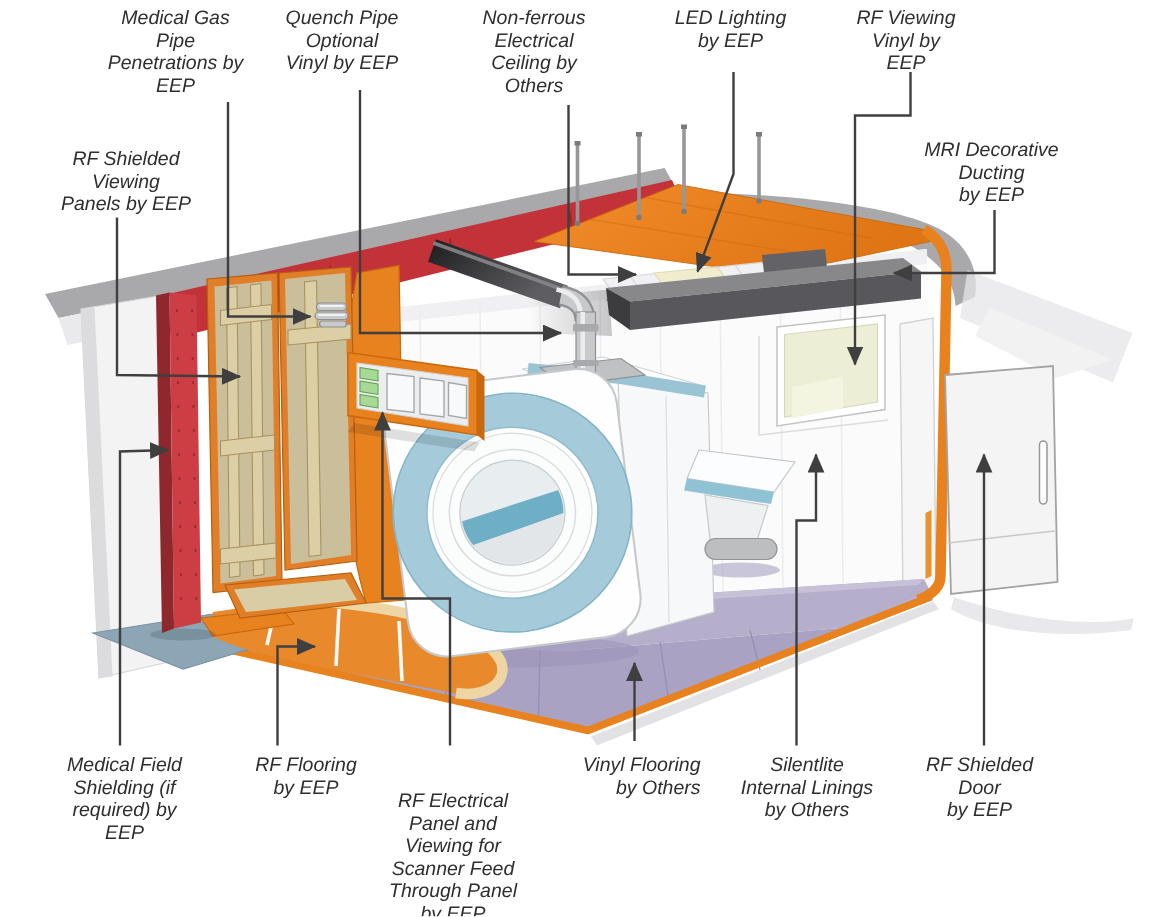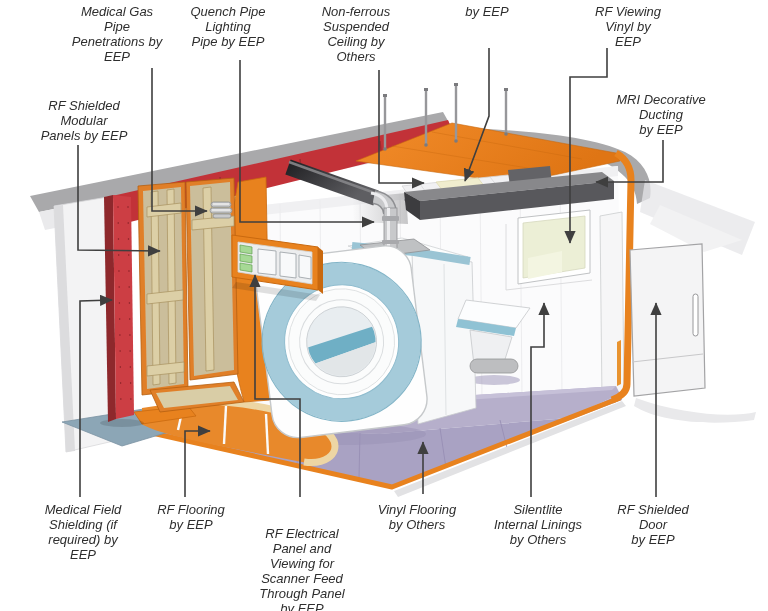--- a/index.html
+++ b/index.html
@@ -268,66 +268,67 @@
 
 <div id="labels-layer">
       <div class="label" style="left: 62px; top: 4px; width: 110px;">
         <div>Medical Gas</div>
         <div>Pipe</div>
         <div>Penetrations by</div>
         <div>EEP</div>
       </div>
       <div class="label" style="left: 179px; top: 4px; width: 98px;">
         <div>Quench Pipe</div>
-        <div>Lighting</div>
-        <div>Pipe by EEP</div>
+        <div>Optional</div>
+        <div>Vinyl by EEP</div>
       </div>
       <div class="label" style="left: 310px; top: 4px; width: 92px;">
         <div>Non-ferrous</div>
-        <div>Suspended</div>
+        <div>Electrical</div>
         <div>Ceiling by</div>
         <div>Others</div>
       </div>
       <div class="label" style="left: 424px; top: 4px; width: 126px;">
-        <div>by EEP</div>
-      </div>
-      <div class="label" style="left: 584px; top: 4px; width: 88px;">
+        <div>LED Lighting</div>
+        <div>by EEP</div>
+      </div>
+      <div class="label" style="left: 560px; top: 4px; width: 88px;">
         <div>RF Viewing</div>
         <div>Vinyl by</div>
         <div>EEP</div>
       </div>
       <div class="label" style="left: 605px; top: 92px; width: 112px;">
         <div>MRI Decorative</div>
         <div>Ducting</div>
         <div>by EEP</div>
       </div>
       <div class="label" style="left: 33px; top: 98px; width: 102px;">
         <div>RF Shielded</div>
-        <div>Modular</div>
+        <div>Viewing</div>
         <div>Panels by EEP</div>
       </div>
       <div class="label" style="left: 30px; top: 502px; width: 106px;">
         <div>Medical Field</div>
         <div>Shielding (if</div>
         <div>required) by</div>
         <div>EEP</div>
       </div>
-      <div class="label" style="left: 144px; top: 502px; width: 94px;">
+      <div class="label" style="left: 157px; top: 502px; width: 94px;">
         <div>RF Flooring</div>
         <div>by EEP</div>
       </div>
       <div class="label" style="left: 249px; top: 526px; width: 106px;">
         <div>RF Electrical</div>
         <div>Panel and</div>
         <div>Viewing for</div>
         <div>Scanner Feed</div>
         <div>Through Panel</div>
         <div>by EEP</div>
       </div>
-      <div class="label" style="left: 367px; top: 502px; width: 100px;">
+      <div class="label" style="left: 367px; top: 502px; width: 100px; text-align: right;">
         <div>Vinyl Flooring</div>
         <div>by Others</div>
       </div>
       <div class="label" style="left: 484px; top: 502px; width: 108px;">
         <div>Silentlite</div>
         <div>Internal Linings</div>
         <div>by Others</div>
       </div>
       <div class="label" style="left: 608px; top: 502px; width: 90px;">
         <div>RF Shielded</div>

